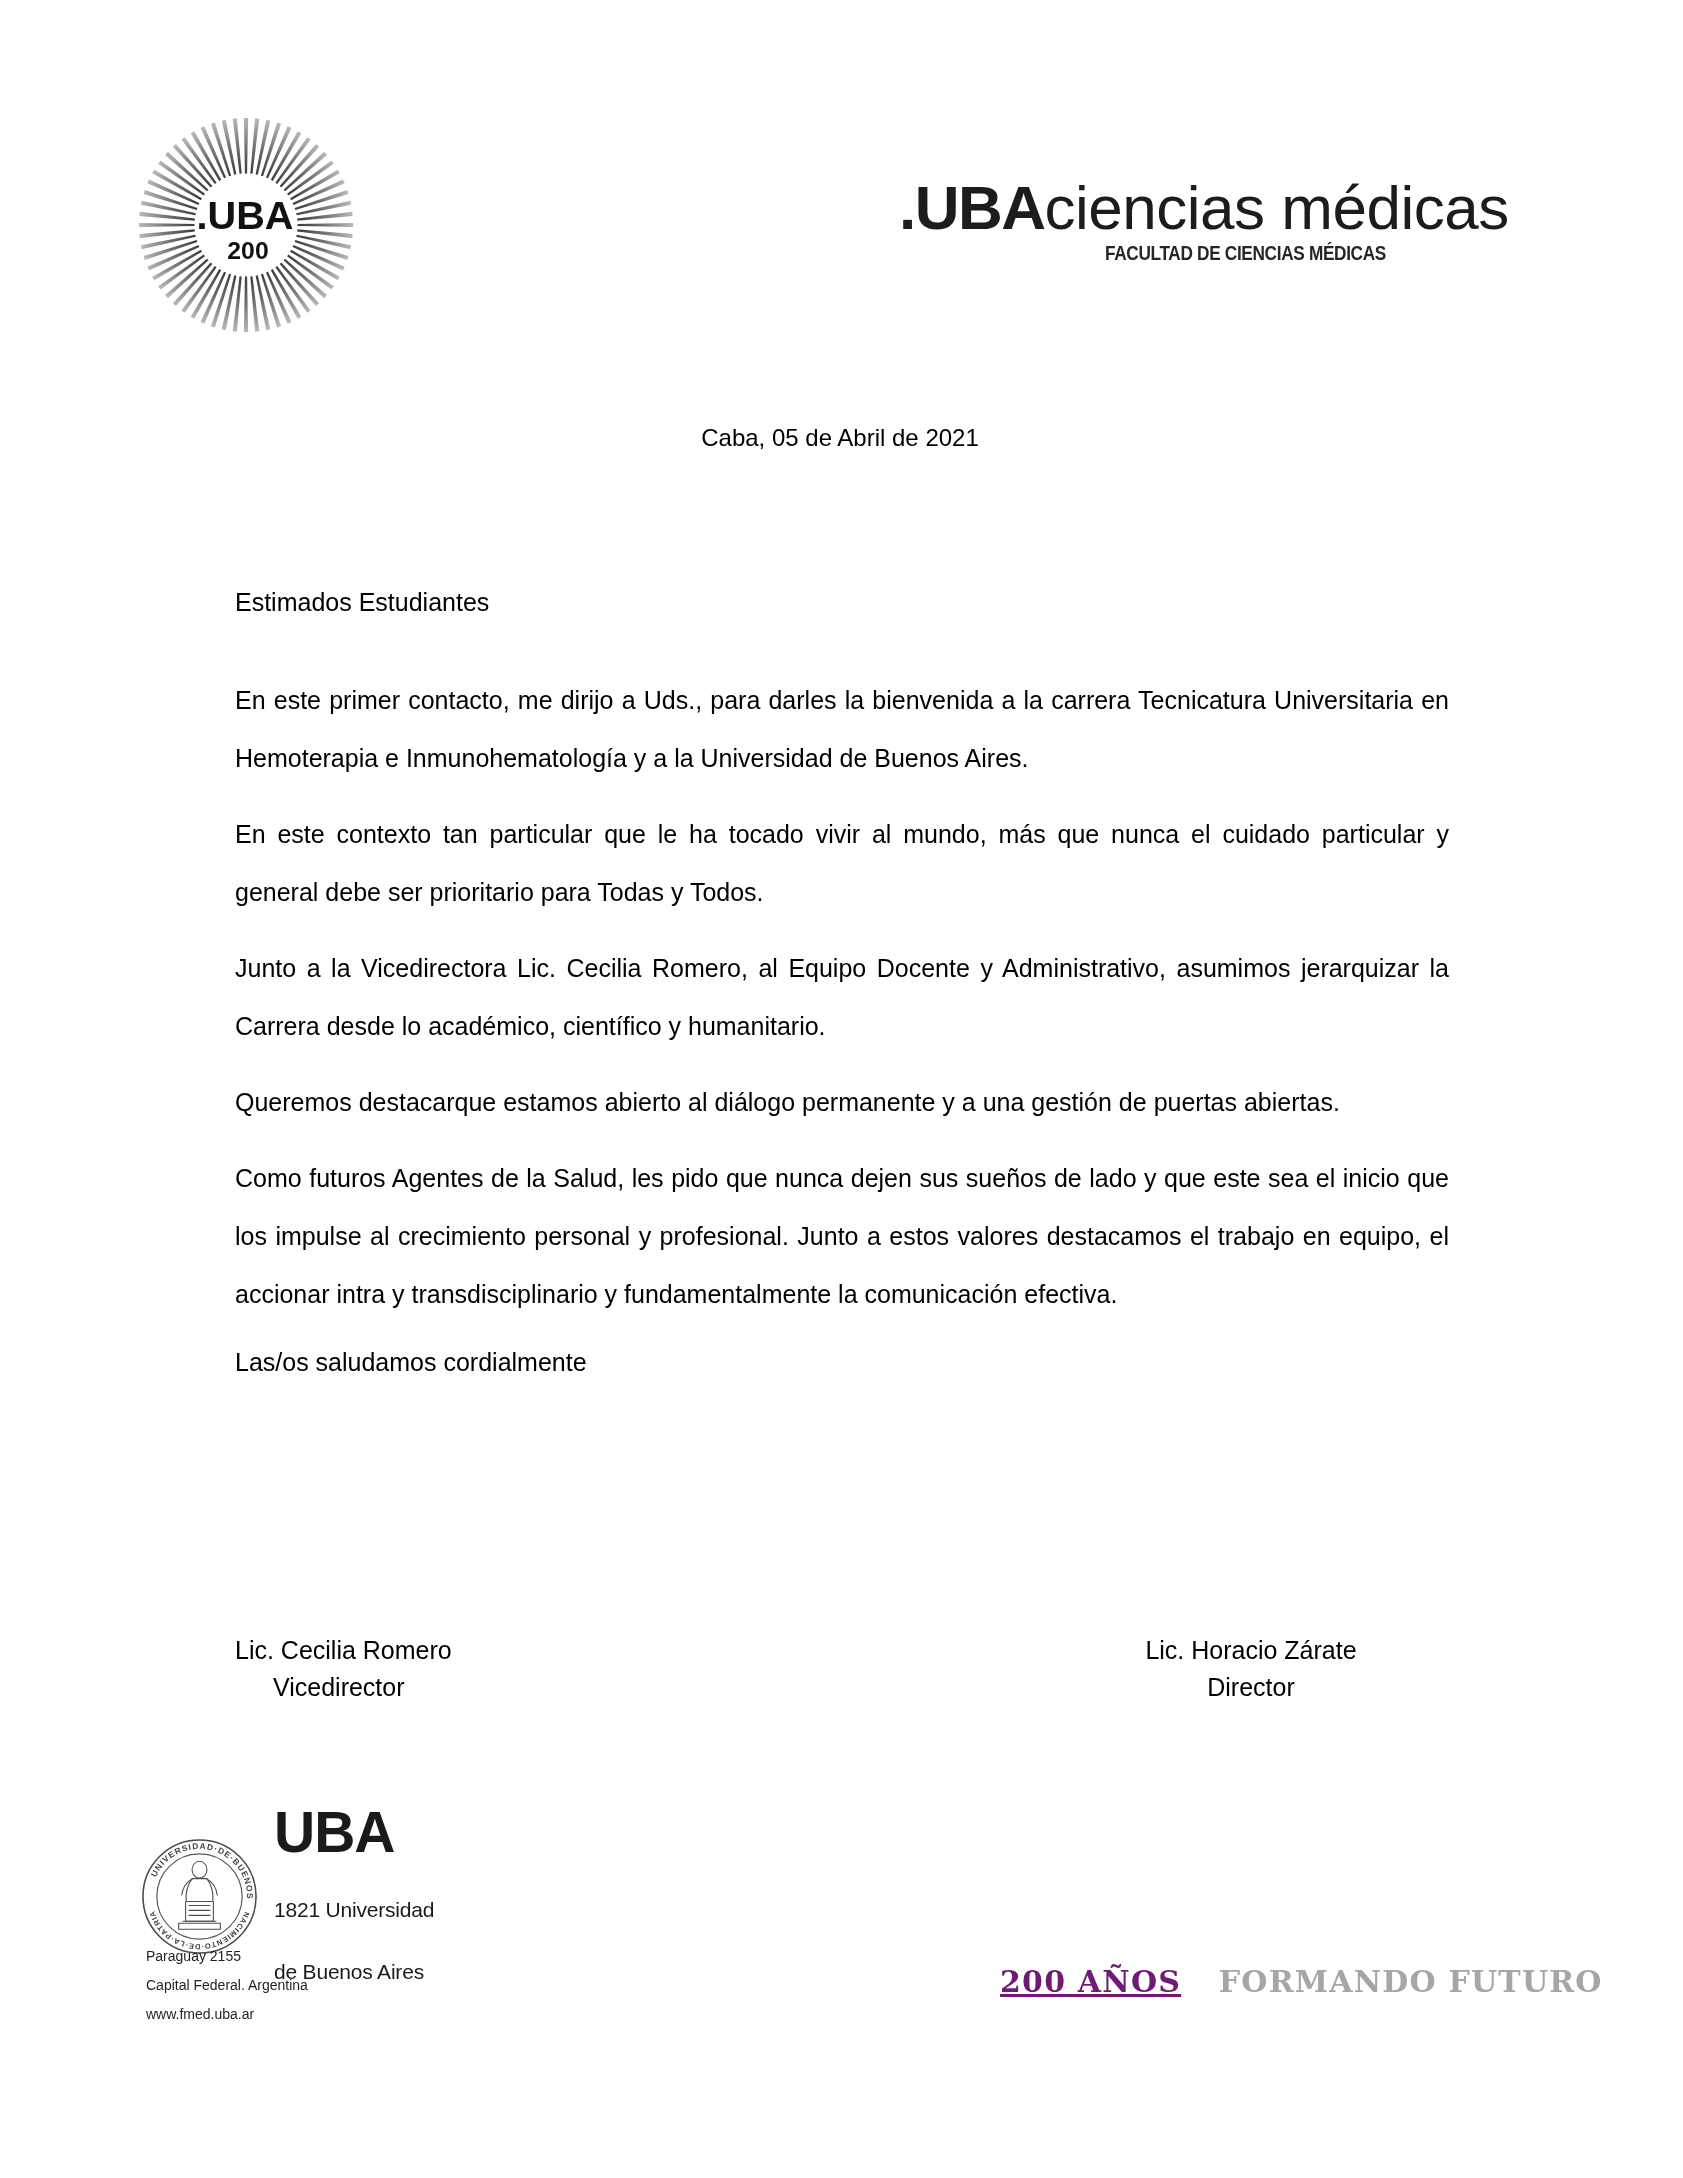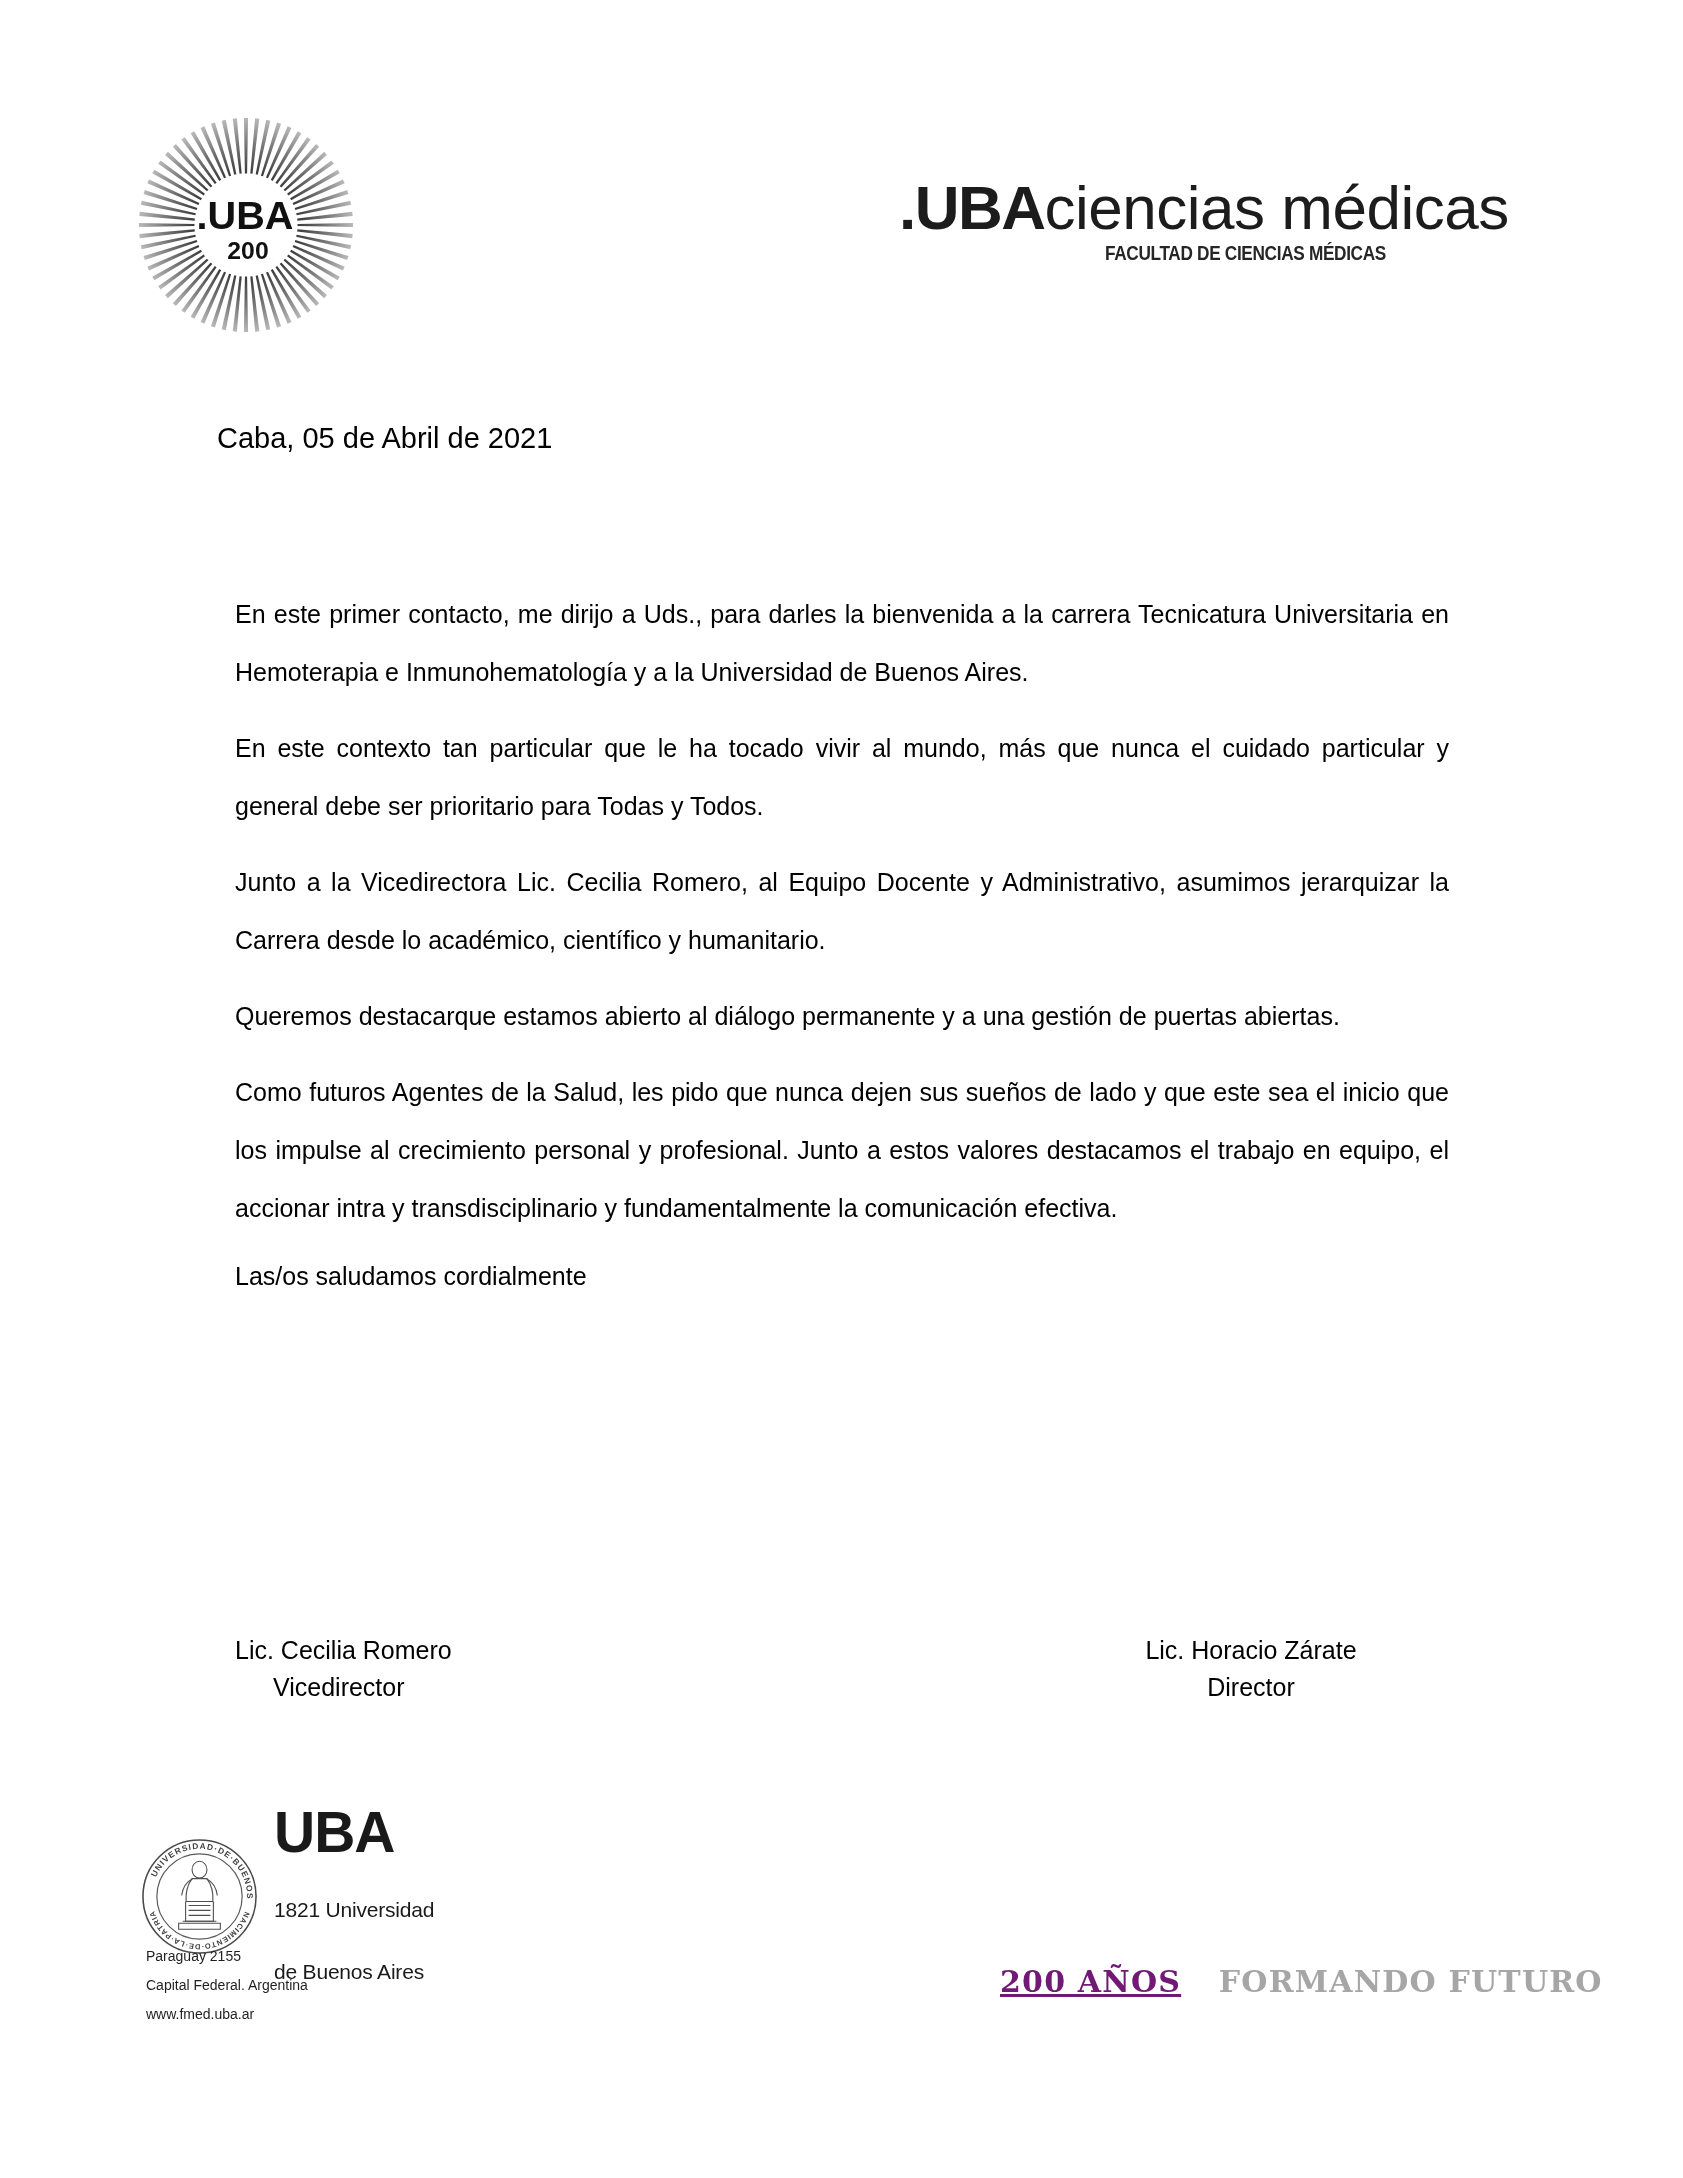--- a/index.html
+++ b/index.html
@@ -68,25 +68,25 @@
     letter-spacing: -0.4px;
     transform: scaleX(0.82);
     transform-origin: center top;
     color: #262626;
     white-space: nowrap;
   }
 
   
   .date-line {
     position: absolute;
-    left: 217px;
+    left: 233px;
     top: 421px;
     width: 1214px;
-    text-align: left;
-    font-size: 29px;
+    text-align: center;
+    font-size: 24px;
     line-height: 34px;
     color: #000;
   }
 
   
   .letter-body {
     position: absolute;
     left: 235px;
     top: 585px;
     width: 1214px;
@@ -399,20 +399,21 @@
     <div class="fac-brand">
       <div class="fac-brand-main"><span class="bold">.UBA</span><span class="light">ciencias médicas</span></div>
       <div class="fac-brand-sub">FACULTAD DE CIENCIAS MÉDICAS</div>
     </div>
 
   </div>
 
   <div class="date-line">Caba, 05 de Abril de 2021</div>
 
   <div class="letter-body">
+    <div class="greeting">Estimados Estudiantes</div>
     <p class="para">En este primer contacto, me dirijo a Uds., para darles la bienvenida a la carrera Tecnicatura Universitaria en Hemoterapia e Inmunohematología y a la Universidad de Buenos Aires.</p>
     <p class="para">En este contexto tan particular que le ha tocado vivir al mundo, más que nunca el cuidado particular y general debe ser prioritario para Todas y Todos.</p>
     <p class="para">Junto a la Vicedirectora Lic. Cecilia Romero, al Equipo Docente y Administrativo, asumimos jerarquizar la Carrera desde lo académico, científico y humanitario.</p>
     <p class="para">Queremos destacarque estamos abierto al diálogo permanente y a una gestión de puertas abiertas.</p>
     <p class="para">Como futuros Agentes de la Salud, les pido que nunca dejen sus sueños de lado y que este sea el inicio que los impulse al crecimiento personal y profesional. Junto a estos valores destacamos el trabajo en equipo, el accionar intra y transdisciplinario y fundamentalmente la comunicación efectiva.</p>
     <div class="closing">Las/os saludamos cordialmente</div>
   </div>
 
   <div class="signatures">
     <div class="sig-col left">

